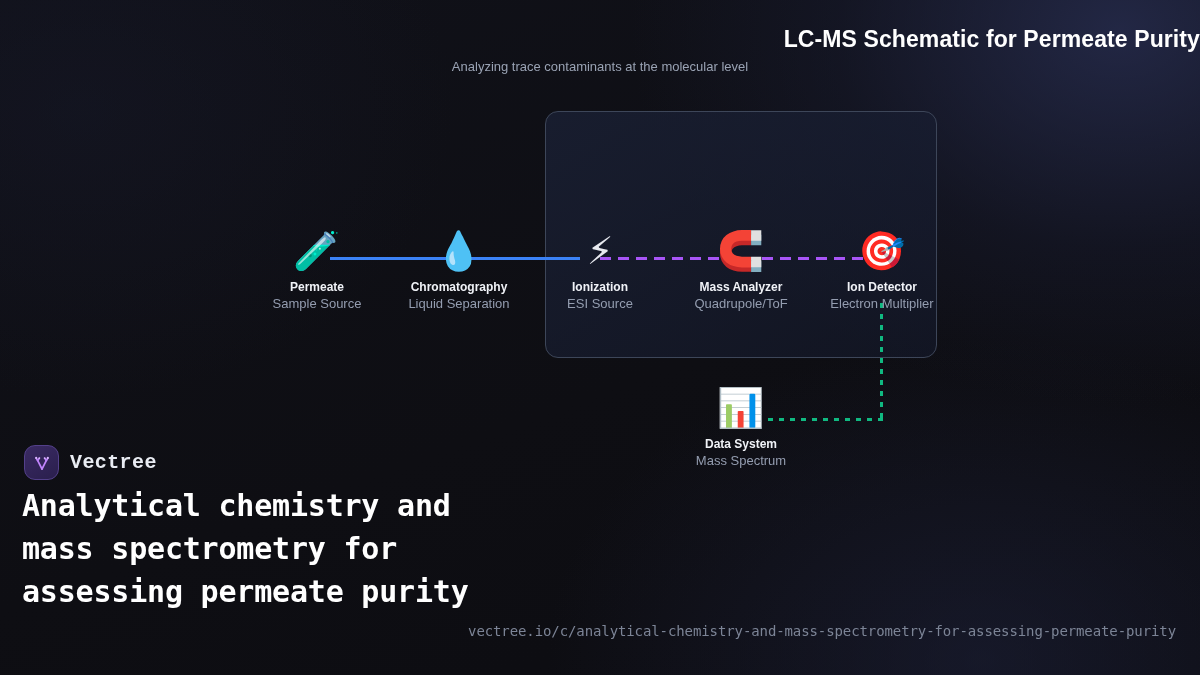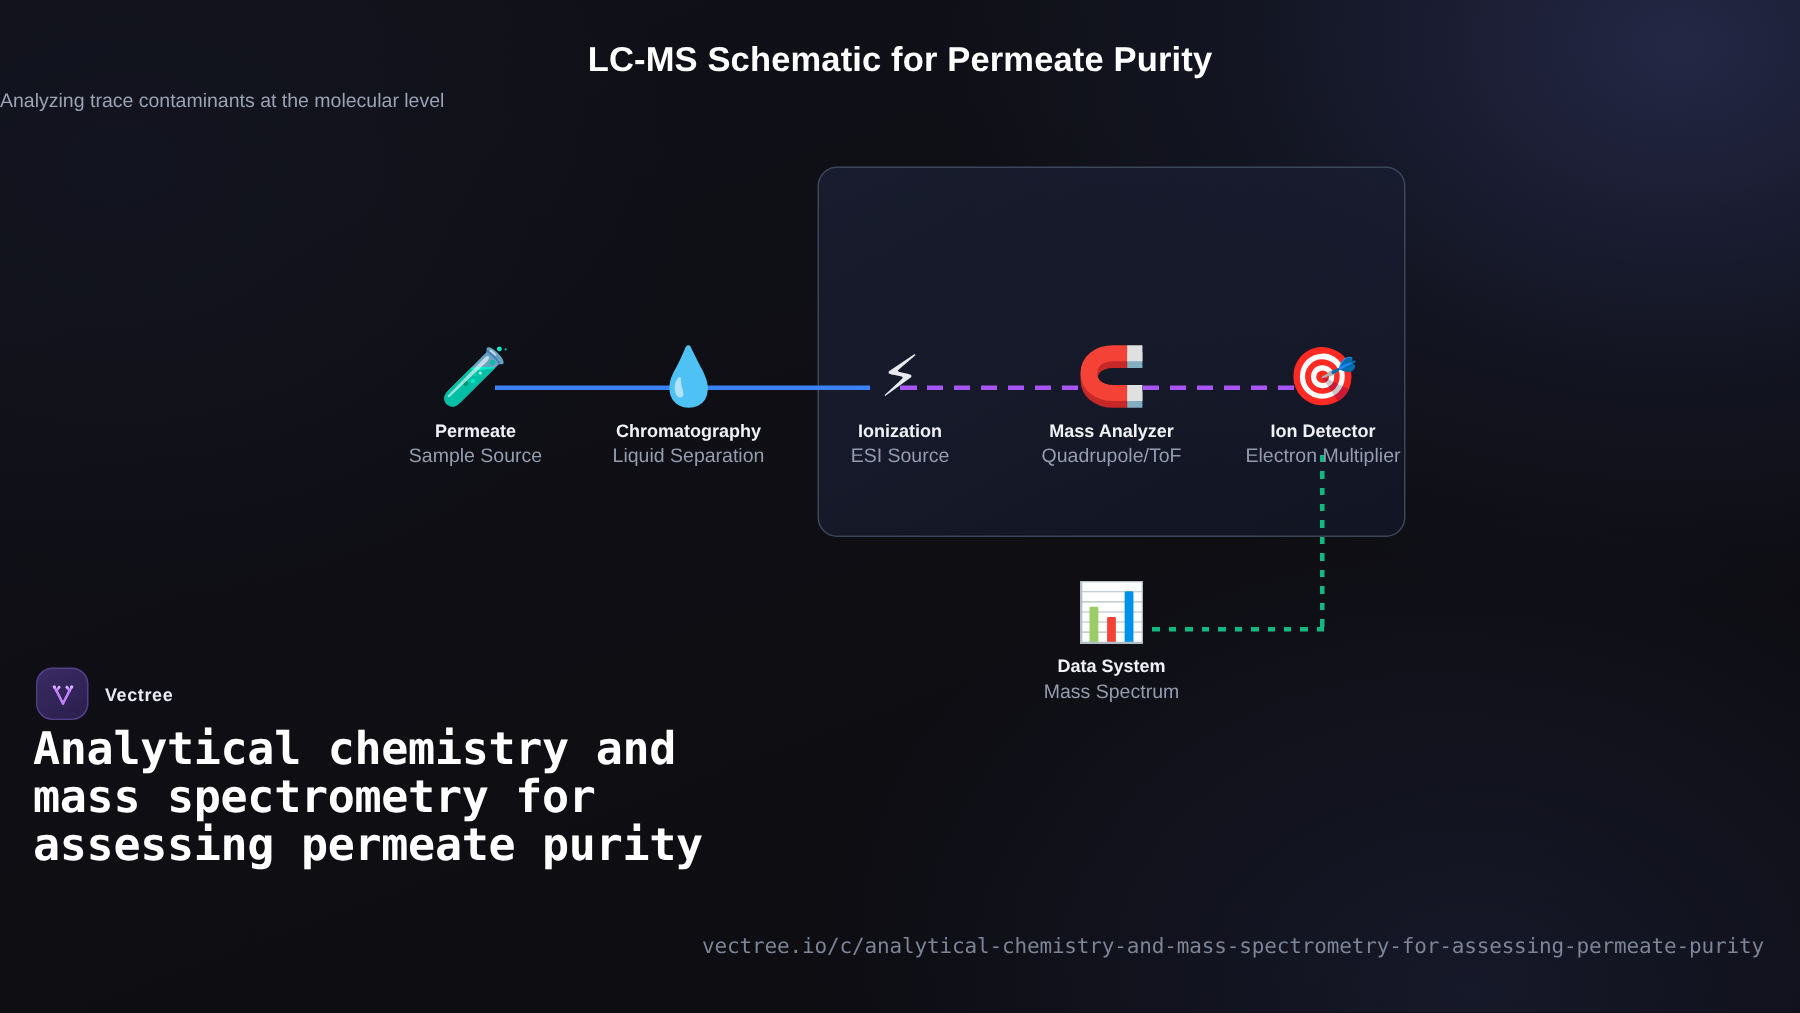--- a/index.html
+++ b/index.html
@@ -18,27 +18,27 @@
       radial-gradient(620px 460px at 980px 660px,  rgba(30,34,60,0.55) 0%, rgba(14,14,19,0) 70%),
       radial-gradient(520px 400px at 80px 110px,   rgba(24,26,44,0.40) 0%, rgba(14,14,19,0) 72%),
       linear-gradient(160deg, #101119 0%, #0e0e13 55%, #0c0c11 100%);
     font-family:"Liberation Sans", sans-serif;
     color:#e8eaf0;
   }
 
   
   #title {
     position:absolute; top:26px; left:0; width:1200px;
-    text-align:center;
+    text-align:right;
     font-size:23px; font-weight:bold; letter-spacing:.1px;
     color:#ffffff;
   }
   #subtitle {
     position:absolute; top:59px; left:0; width:1200px;
-    text-align:left;
+    text-align:center;
     font-size:13px; color:#9aa3b4; font-weight:normal;
   }
 
   
   #chamber {
     position:absolute; left:545px; top:111px;
     width:392px; height:247px;
     border:1px solid #3d4659;
     border-radius:13px;
     background:linear-gradient(150deg, rgba(26,32,52,0.82) 0%, rgba(20,25,43,0.62) 100%);
@@ -109,30 +109,30 @@
 
   
   #brand { position:absolute; left:24px; top:445px; display:flex; align-items:center; gap:11px; }
   #brand-logo {
     width:35px; height:35px; border-radius:11px;
     background:linear-gradient(150deg,#3a2a63 0%, #2a1f4d 100%);
     border:1px solid #53408a;
     display:flex; align-items:center; justify-content:center;
   }
   #brand-name {
-    font-family:Liberation Sans, sans-serif;
-    font-size:12px; font-weight:bold; color:#e9ecf3; letter-spacing:.4px;
+    font-family:Liberation Mono, monospace;
+    font-size:20px; font-weight:bold; color:#e9ecf3; letter-spacing:.4px;
   }
 
   #headline {
     position:absolute; left:22px; top:484px; width:480px;
     font-family:"DejaVu Sans Mono", monospace;
     font-weight:bold;
     font-size:30px;
-    line-height:32px;
+    line-height:43px;
     color:#ffffff;
     letter-spacing:-0.2px;
   }
 
   #url {
     position:absolute; right:24px; top:623px;
     font-family:"DejaVu Sans Mono", monospace;
     font-size:14px;
     color:#7c8496;
     letter-spacing:-0.1px;

